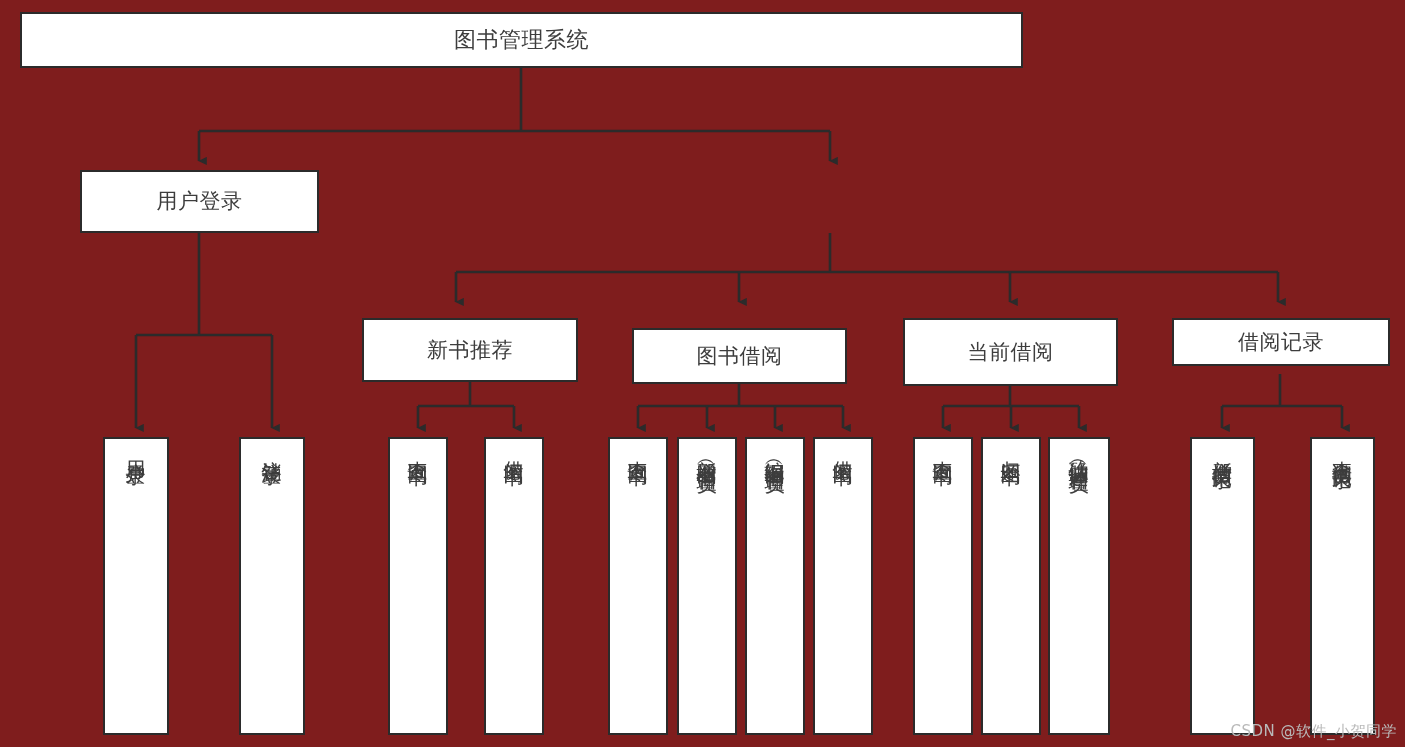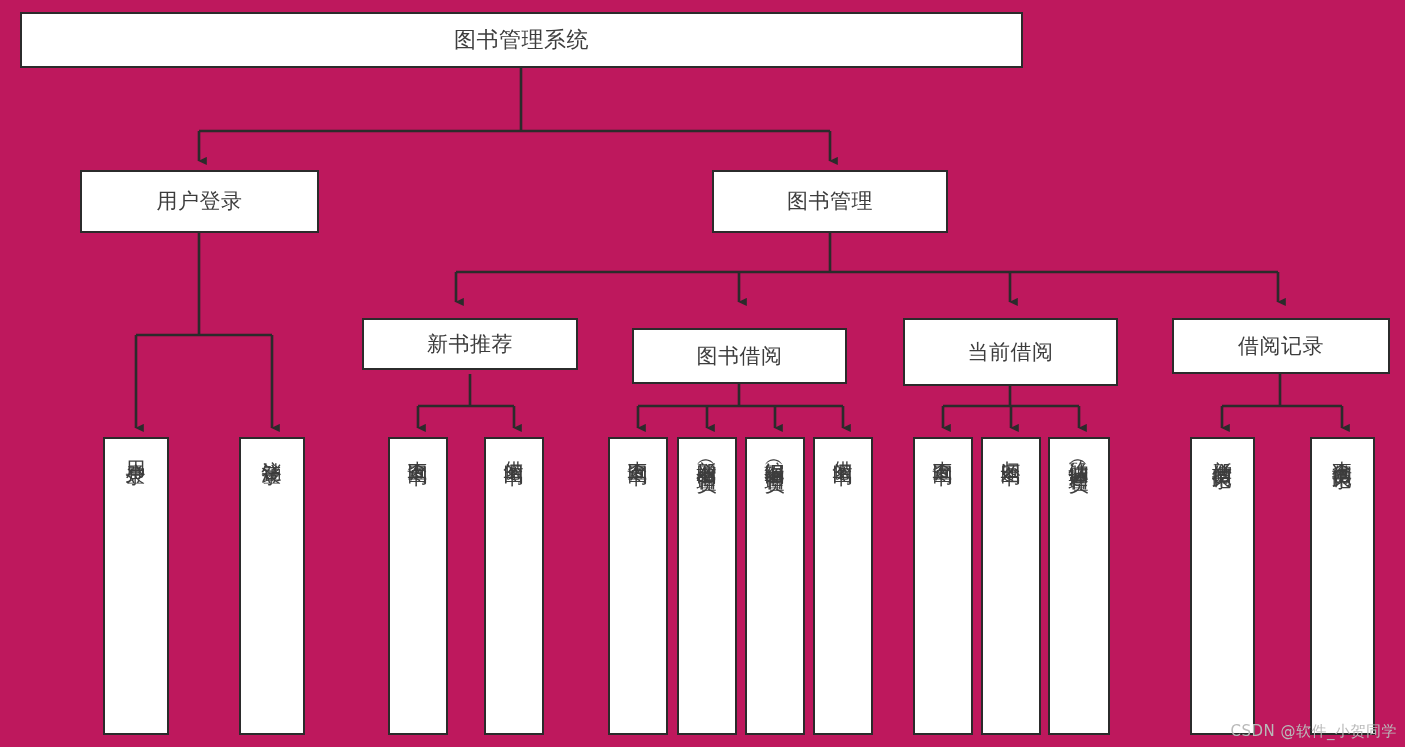--- a/index.html
+++ b/index.html
@@ -8,21 +8,21 @@
     padding: 0;
     background: #ffffff;
   }
   body {
     font-family: "DejaVu Sans", "Liberation Sans", sans-serif;
   }
   #diagram-root {
     position: relative;
     width: 1405px;
     height: 747px;
-    background: #be185d;
+    background: #7f1d1d;
     overflow: hidden;
   }
   #edge-layer {
     position: absolute;
     left: 0;
     top: 0;
     width: 1405px;
     height: 747px;
     pointer-events: none;
   }
@@ -136,37 +136,34 @@
   </svg>
 
   <div class="node horiz root" style="left:20px; top:12px; width:1003px; height:56px;">
     <span class="node-label">图书管理系统</span>
   </div>
 
   <div class="node horiz" style="left:80px; top:170px; width:239px; height:63px;">
     <span class="node-label">用户登录</span>
   </div>
 
-  <div class="node horiz" style="left:712px; top:170px; width:236px; height:63px;">
-    <span class="node-label">图书管理</span>
-  </div>
-
-  <div class="node horiz" style="left:362px; top:318px; width:216px; height:52px;">
+
+  <div class="node horiz" style="left:362px; top:318px; width:216px; height:64px;">
     <span class="node-label">新书推荐</span>
   </div>
 
   <div class="node horiz" style="left:632px; top:328px; width:215px; height:56px;">
     <span class="node-label">图书借阅</span>
   </div>
 
   <div class="node horiz" style="left:903px; top:318px; width:215px; height:68px;">
     <span class="node-label">当前借阅</span>
   </div>
 
-  <div class="node horiz" style="left:1172px; top:318px; width:218px; height:56px;">
+  <div class="node horiz" style="left:1172px; top:318px; width:218px; height:48px;">
     <span class="node-label">借阅记录</span>
   </div>
 
   <div class="node vert" style="left:103px; top:437px; width:66px; height:298px;">
     <span class="node-label">用户登录</span>
   </div>
 
   <div class="node vert" style="left:239px; top:437px; width:66px; height:298px;">
     <span class="node-label">注销登录</span>
   </div>

